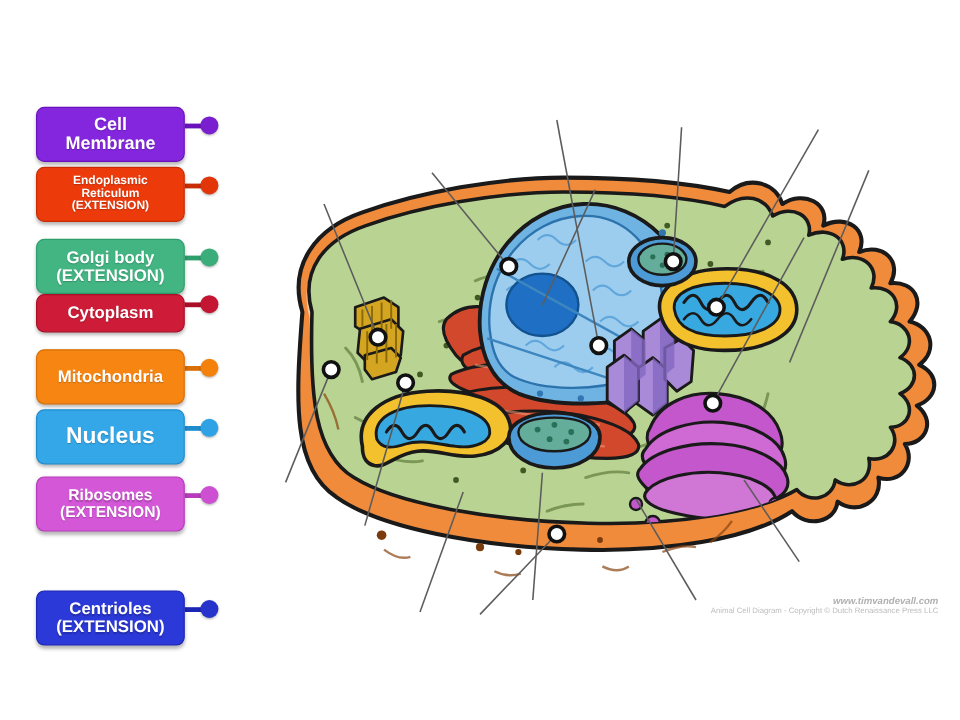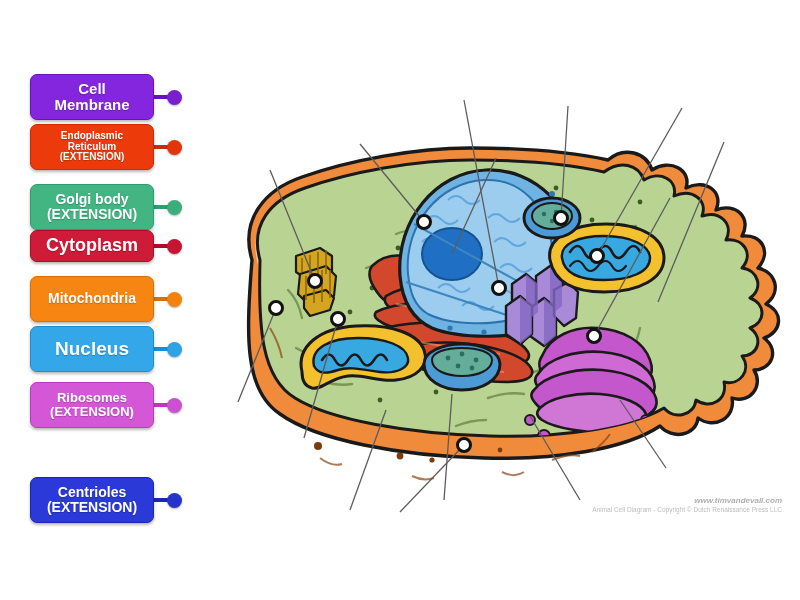--- a/index.html
+++ b/index.html
@@ -50,20 +50,21 @@
     color: #ffffff;
     font-weight: bold;
     line-height: 1.08;
     padding: 3px 17px;
     box-shadow: 0 2px 3px rgba(0,0,0,0.28);
     border: 1px solid rgba(0,0,0,0.12);
     text-shadow: 0 1px 1px rgba(0,0,0,0.22);
     white-space: pre-line;
     position: relative;
     z-index: 3;
+    margin-top: 15px;
   }
 
   .connector {
     position: relative;
     z-index: 2;
     display: flex;
     align-items: center;
     margin-left: 0px;
   }
   .connector .stem {
@@ -146,21 +147,21 @@
         <span>Golgi body
 (EXTENSION)</span>
       </div>
       <div class="connector">
         <span class="stem" style="background:#2f9e6d"></span>
         <span class="knob" style="background:#3aad7b"></span>
       </div>
     </div>
 
     <div class="label-row" style="top:230px">
-      <div class="label-chip" style="height:32px;font-size:18px;background:#ce1b37;border-color:#ab0f28">
+      <div class="label-chip" style="height:32px;font-size:14px;background:#ce1b37;border-color:#ab0f28">
         <span>Cytoplasm</span>
       </div>
       <div class="connector">
         <span class="stem" style="background:#ab0f28"></span>
         <span class="knob" style="background:#c41632"></span>
       </div>
     </div>
 
     <div class="label-row" style="top:276px">
       <div class="label-chip" style="height:46px;font-size:14px;background:#f68512;border-color:#d96f05">

